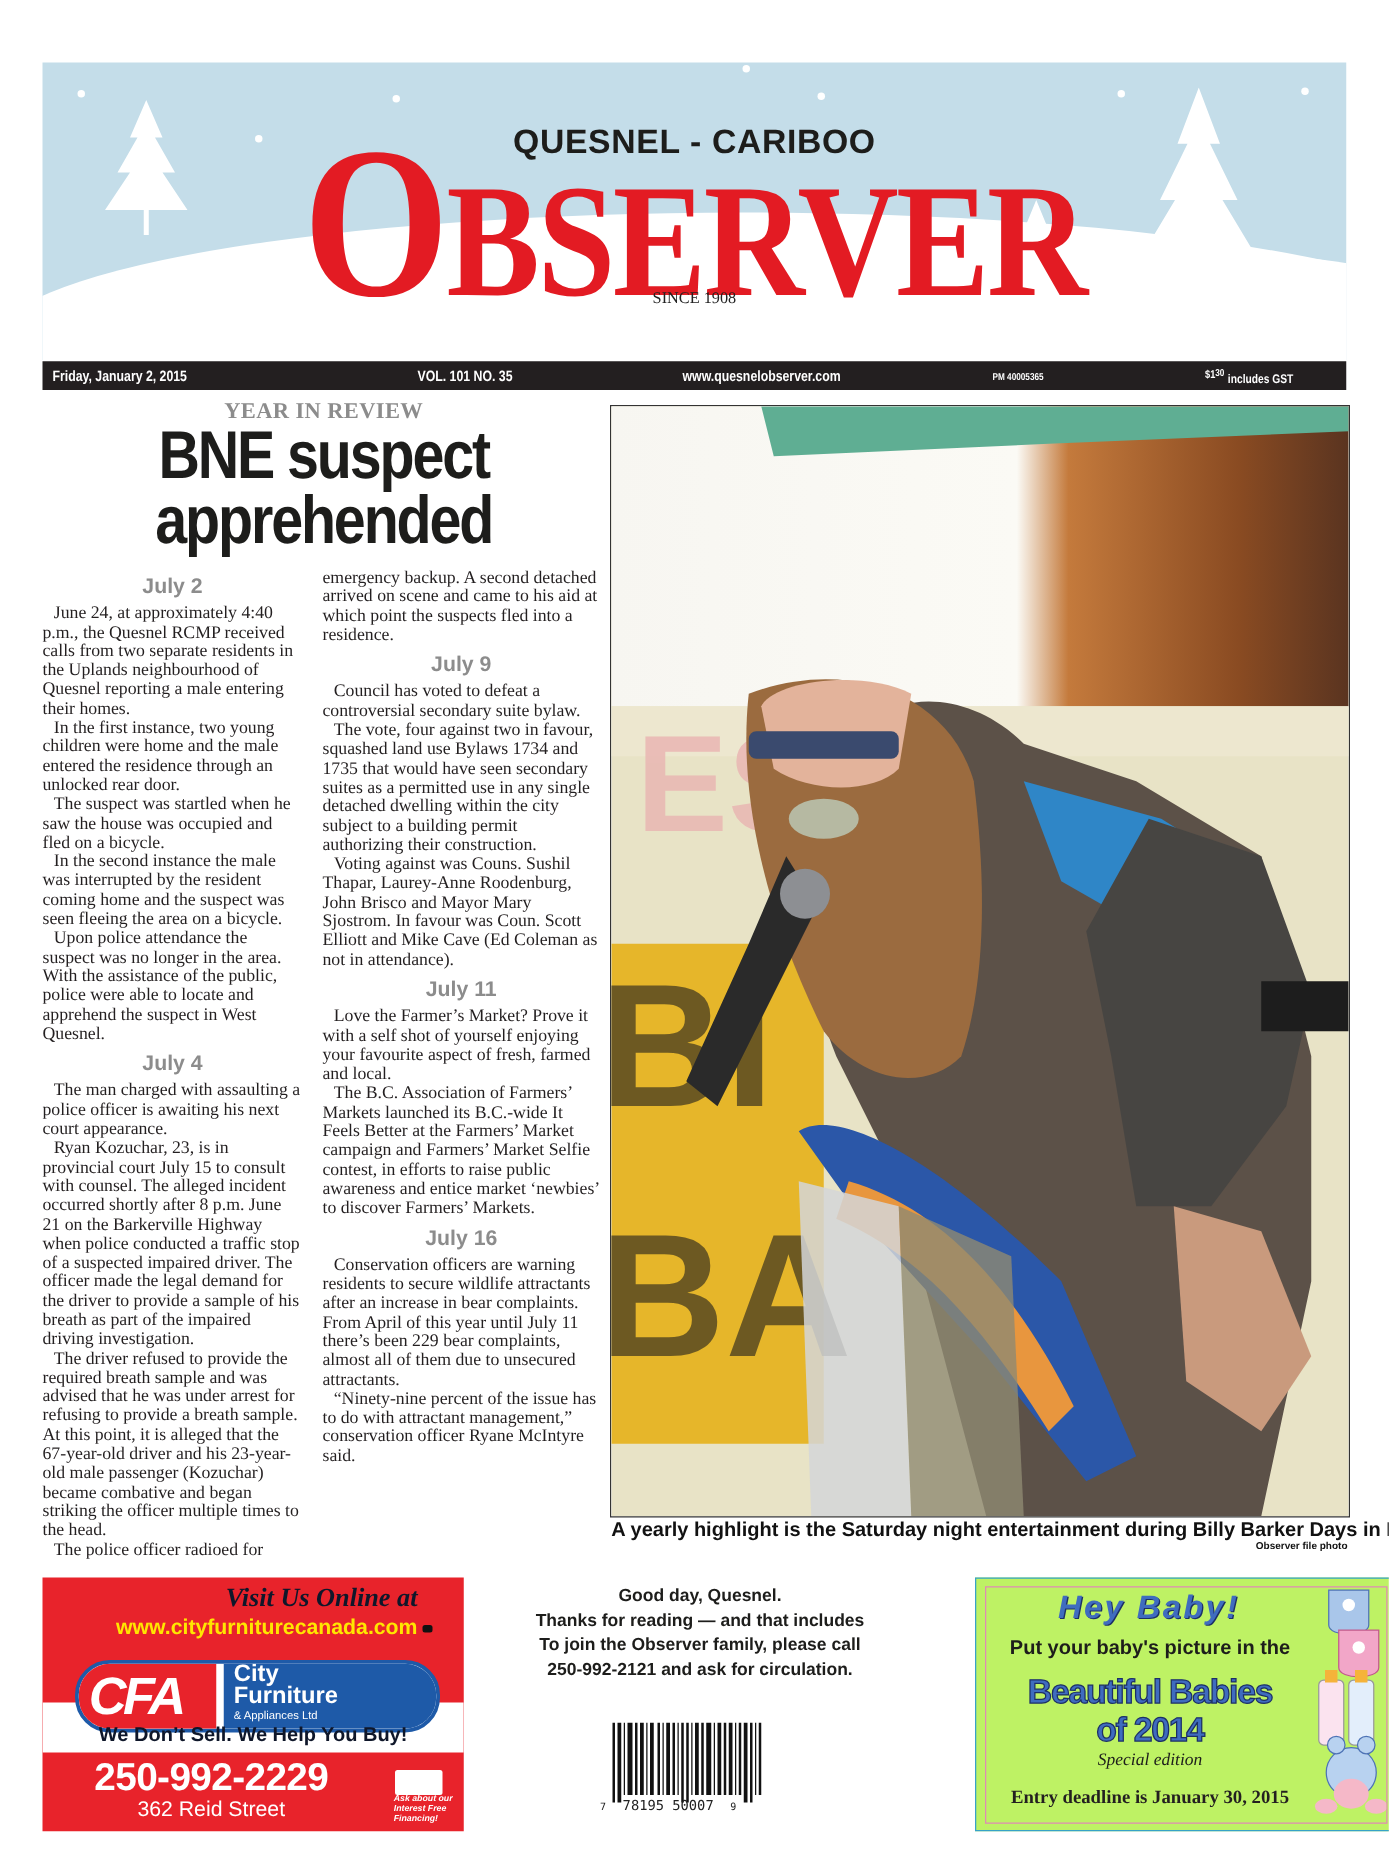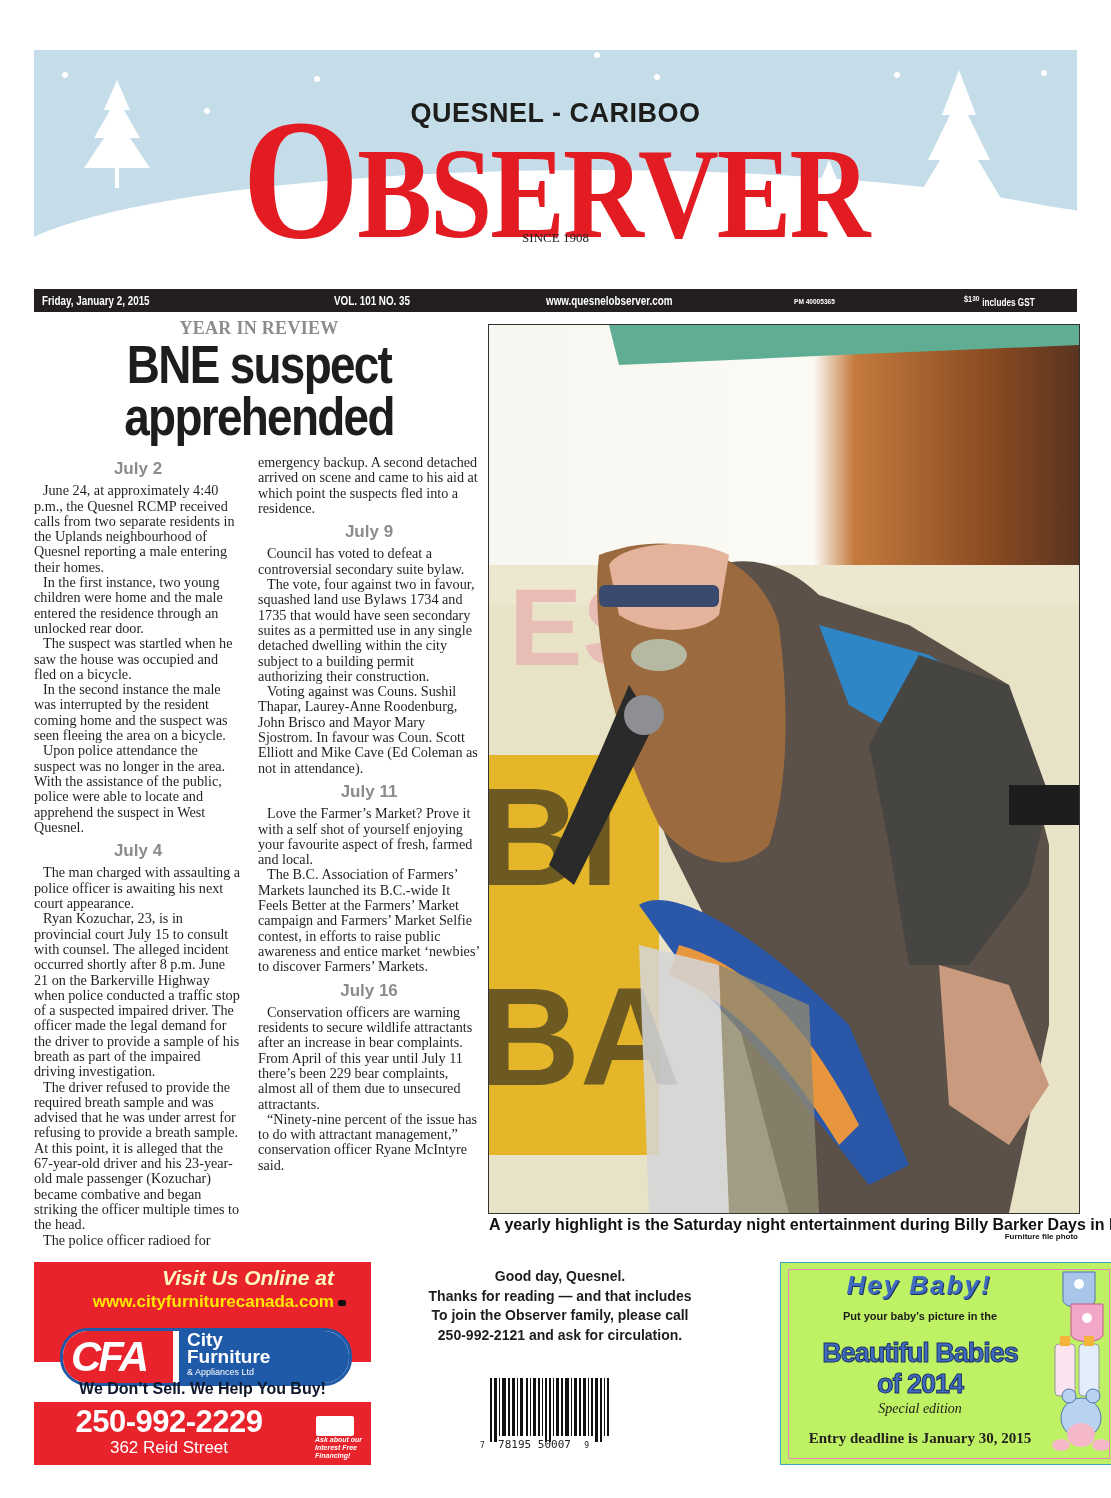--- a/index.html
+++ b/index.html
@@ -27,41 +27,41 @@
   .col .noind{text-indent:0;}
   .date-head{text-align:center;font-family:"Liberation Sans",sans-serif;font-weight:bold;font-size:17px;color:#8c8c8c;margin:8px 0 7px;}
   .col1{left:34px;top:453px;width:208px;}
   .col2{left:258px;top:455px;width:222px;}
   
   .photo{left:488px;top:324px;width:590px;height:888px;border:1px solid #333;overflow:hidden;background:#fff;}
   .caption{left:489px;top:1216px;width:590px;font-family:"Liberation Sans",sans-serif;font-weight:bold;font-size:16px;color:#111;white-space:nowrap;}
   .credit{left:900px;top:1232px;width:178px;text-align:right;font-family:"Liberation Sans",sans-serif;font-weight:bold;font-size:8px;color:#111;}
   
   .ad-cf{left:34px;top:1262px;width:337px;height:203px;background:#e8232b;overflow:hidden;}
-  .ad-cf .visit{position:absolute;left:0;width:300px;top:4px;text-align:right;font-family:Liberation Sans, sans-serif;font-style:italic;font-weight:bold;font-size:21px;color:#fef9c3;}
+  .ad-cf .visit{position:absolute;left:0;width:300px;top:4px;text-align:right;font-family:Liberation Serif, serif;font-style:italic;font-weight:bold;font-size:21px;color:#0f172a;}
   .ad-cf .url{position:absolute;left:0;width:300px;top:30px;text-align:right;font-family:"Liberation Sans",sans-serif;font-weight:bold;font-size:17px;color:#ffe600;}
   .ad-cf .band{position:absolute;left:0;top:100px;width:337px;height:40px;background:#fff;}
   .ad-cf .logo{position:absolute;left:26px;top:66px;width:286px;height:52px;border:3px solid #1e5aa8;border-radius:28px;background:#fff;overflow:hidden;}
   .ad-cf .logo .left{position:absolute;left:0;top:0;width:110px;height:52px;background:#e8232b;}
   .ad-cf .logo .right{position:absolute;left:116px;top:0;width:170px;height:52px;background:#1e5aa8;}
   .ad-cf .cfa{position:absolute;left:8px;top:2px;font-family:"Liberation Sans",sans-serif;font-weight:bold;font-size:42px;color:#fff;letter-spacing:-3px;font-style:italic;}
   .ad-cf .cityname{position:absolute;left:124px;top:0;font-family:"Liberation Sans",sans-serif;font-weight:bold;font-size:19px;line-height:17px;color:#fff;}
   .ad-cf .appl{position:absolute;left:124px;top:36px;font-family:"Liberation Sans",sans-serif;font-size:9px;color:#fff;}
   .ad-cf .slogan{position:absolute;left:0;width:337px;top:118px;text-align:center;font-family:"Liberation Sans",sans-serif;font-weight:bold;font-size:16px;color:#0f172a;}
   .ad-cf .phone{position:absolute;left:0;width:270px;top:142px;text-align:center;font-family:"Liberation Sans",sans-serif;font-weight:bold;font-size:31px;color:#fff;letter-spacing:-0.5px;}
   .ad-cf .addr{position:absolute;left:0;width:270px;top:176px;text-align:center;font-family:"Liberation Sans",sans-serif;font-weight:normal;font-size:17px;color:#fff;}
   .ad-cf .card{position:absolute;left:282px;top:154px;width:38px;height:20px;background:#fff;border-radius:2px;}
   .ad-cf .fin{position:absolute;left:281px;top:174px;font-family:"Liberation Sans",sans-serif;font-weight:bold;font-style:italic;font-size:7px;line-height:8px;color:#fff;}
   .notice{left:385px;top:1267px;width:350px;text-align:center;font-family:"Liberation Sans",sans-serif;font-weight:bold;font-size:14px;line-height:19.6px;color:#1d1d1b;}
   .notice .red{color:#e31b23;}
   .barcode{left:480px;top:1378px;width:148px;height:74px;}
   .ad-baby{left:740px;top:1262px;width:336px;height:201px;border:1px solid #37a3c7;background:#bef264;margin-left:40px;}
   .ad-baby .inner{position:absolute;left:7px;top:6px;width:320px;height:188px;border:1px solid #e08ab5;}
   .ad-baby .hey{position:absolute;left:0;width:260px;top:0;text-align:center;font-family:"Liberation Sans",sans-serif;font-weight:bold;font-style:italic;font-size:26px;color:#3f6cbf;letter-spacing:2px;text-shadow:1px 1px 0 #1c2f66;}
-  .ad-baby .put{position:absolute;left:0;width:262px;top:40px;text-align:center;font-family:"Liberation Sans",sans-serif;font-weight:bold;font-size:11px;color:#1d1d1b;}
+  .ad-baby .put{position:absolute;left:0;width:262px;top:40px;text-align:center;font-family:"Liberation Sans",sans-serif;font-weight:bold;font-size:16px;color:#1d1d1b;}
   .ad-baby .bb{position:absolute;left:0;width:262px;top:68px;text-align:center;font-family:"Liberation Sans",sans-serif;font-weight:bold;font-size:27px;line-height:31px;color:#3f6cbf;letter-spacing:-1px;-webkit-text-stroke:1px #1c2f66;}
   .ad-baby .spec{position:absolute;left:0;width:262px;top:131px;text-align:center;font-family:"Liberation Serif",serif;font-style:italic;font-size:14px;color:#1d1d1b;}
   .ad-baby .deadline{position:absolute;left:0;width:262px;top:160px;text-align:center;font-family:"Liberation Serif",serif;font-weight:bold;font-size:15px;color:#231f20;}
   .ad-baby .deco{position:absolute;left:262px;top:0;width:58px;height:188px;}
 </style>
 </head>
 <body>
 
 <div class="abs masthead">
   <div class="snow-hill"></div>
@@ -162,21 +162,21 @@
     <path d="M430,330 L520,360 L560,470 L540,560 L480,640 L420,640 L400,520 L380,420 Z" fill="#474542"></path>
     <path d="M150,580 C180,560 260,600 360,700 L420,840 L380,860 L300,760 L200,650 Z" fill="#2b57a8"></path>
     <path d="M190,620 C260,640 320,700 370,800 L350,820 C300,740 250,680 180,650 Z" fill="#e8963e"></path>
     <rect x="520" y="460" width="70" height="40" fill="#1d1d1d"></rect>
     <path d="M450,640 L520,660 L560,760 L520,820 L460,780 Z" fill="#c99a7d"></path>
     <path d="M150,620 L230,640 L240,888 L160,888 Z" fill="#d4d6d8" opacity="0.85"></path>
     <path d="M230,640 L320,680 L330,888 L240,888 Z" fill="#8f8a72" opacity="0.8"></path>
   </svg>
 </div>
 <div class="abs caption">A yearly highlight is the Saturday night entertainment during Billy Barker Days in LeBourdais Park.</div>
-<div class="abs credit">Furniture file photo</div>
+<div class="abs credit">Observer file photo</div>
 
 <div class="abs ad-cf">
   <div class="visit">Visit Us Online at</div>
   <div class="url">www.cityfurniturecanada.com</div>
   <div style="position:absolute;left:304px;top:38px;width:8px;height:6px;background:#111;border-radius:2px"></div>
   <div class="band"></div>
   <div class="logo">
     <div class="left"></div>
     <div class="right"></div>
     <div class="cfa">CFA</div>

